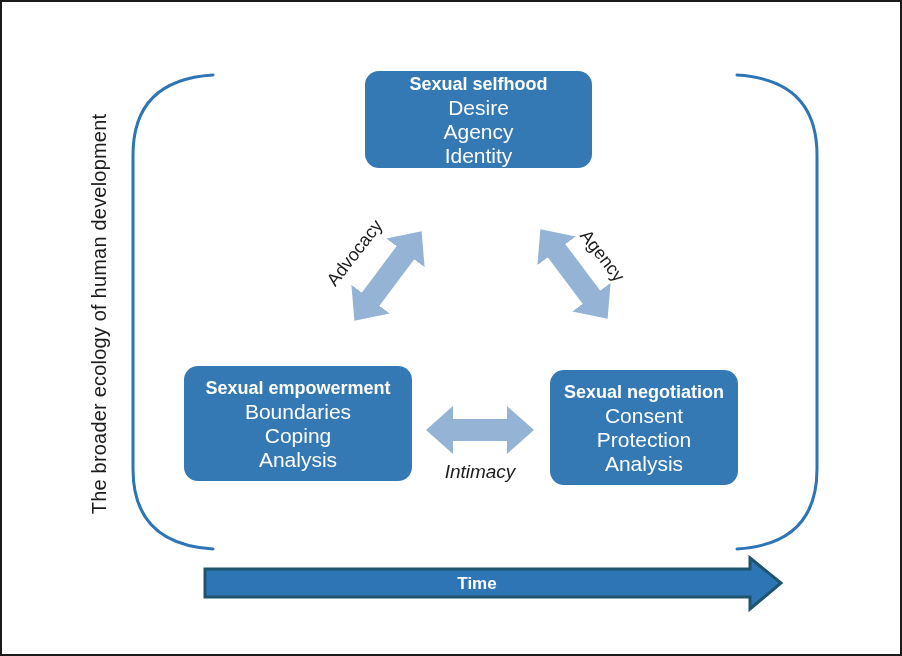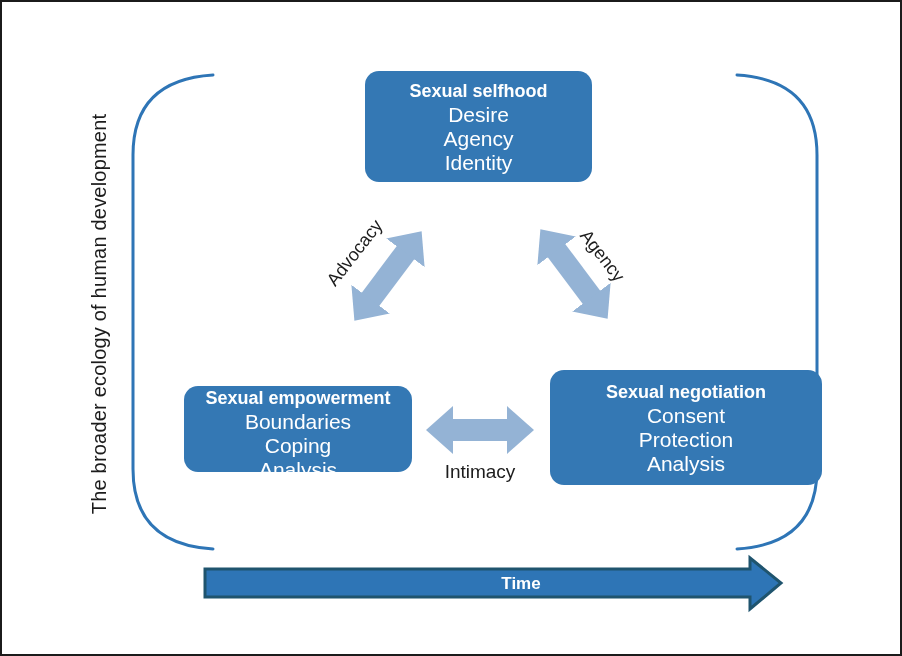--- a/index.html
+++ b/index.html
@@ -16,34 +16,34 @@
     font-size:20px; color:#1c1c1c; letter-spacing:0.2px;
   }
 
   .box {
     position:absolute; background:#3478b4; border-radius:14px; color:#ffffff;
     display:flex; flex-direction:column; justify-content:center; align-items:center;
     text-align:center; line-height:24px;
   }
   .box .title { font-weight:bold; font-size:18px; }
   .box .item  { font-size:21px; }
-  .box-selfhood    { left:363px; top:69px;  width:227px; height:111px; }
-  .box-empowerment { left:182px; top:384px; width:228px; height:86px;justify-content:space-between; }
-  .box-negotiation { left:548px; top:368px; width:272px; height:115px; }
+  .box-selfhood    { left:363px; top:69px;  width:227px; height:97px; }
+  .box-empowerment { left:182px; top:364px; width:228px; height:115px; }
+  .box-negotiation { left:548px; top:368px; width:188px; height:115px; }
 
   .link-label {
     position:absolute; white-space:nowrap; font-size:18px; color:#1c1c1c;
   }
   .lbl-advocacy { left:353px; top:251px; transform:translate(-50%,-50%) rotate(-52deg); }
   .lbl-agency   { left:600px; top:254px; transform:translate(-50%,-50%) rotate(52deg); }
-  .lbl-intimacy { left:478px; top:470px; transform:translate(-50%,-50%); font-size:19px; }
+  .lbl-intimacy { left:478px; top:470px; transform:translate(-50%,-50%); font-size:19px;font-style:italic; }
 
   .time-label {
     position:absolute; left:202px; top:569px; width:546px; text-align:center;
-    color:#ffffff; font-size:17px; font-weight:600; line-height:26px;padding-left:44px;
+    color:#ffffff; font-size:17px; font-weight:600; line-height:26px;
   }
 </style>
 </head>
 <body>
 
 <div class="frame">
 
   <svg class="gfx" viewBox="0 0 902 656" aria-hidden="true">
     <defs>
       <marker id="dbl-head" markerUnits="userSpaceOnUse" markerWidth="28" markerHeight="48" refX="1" refY="24" orient="auto-start-reverse">

